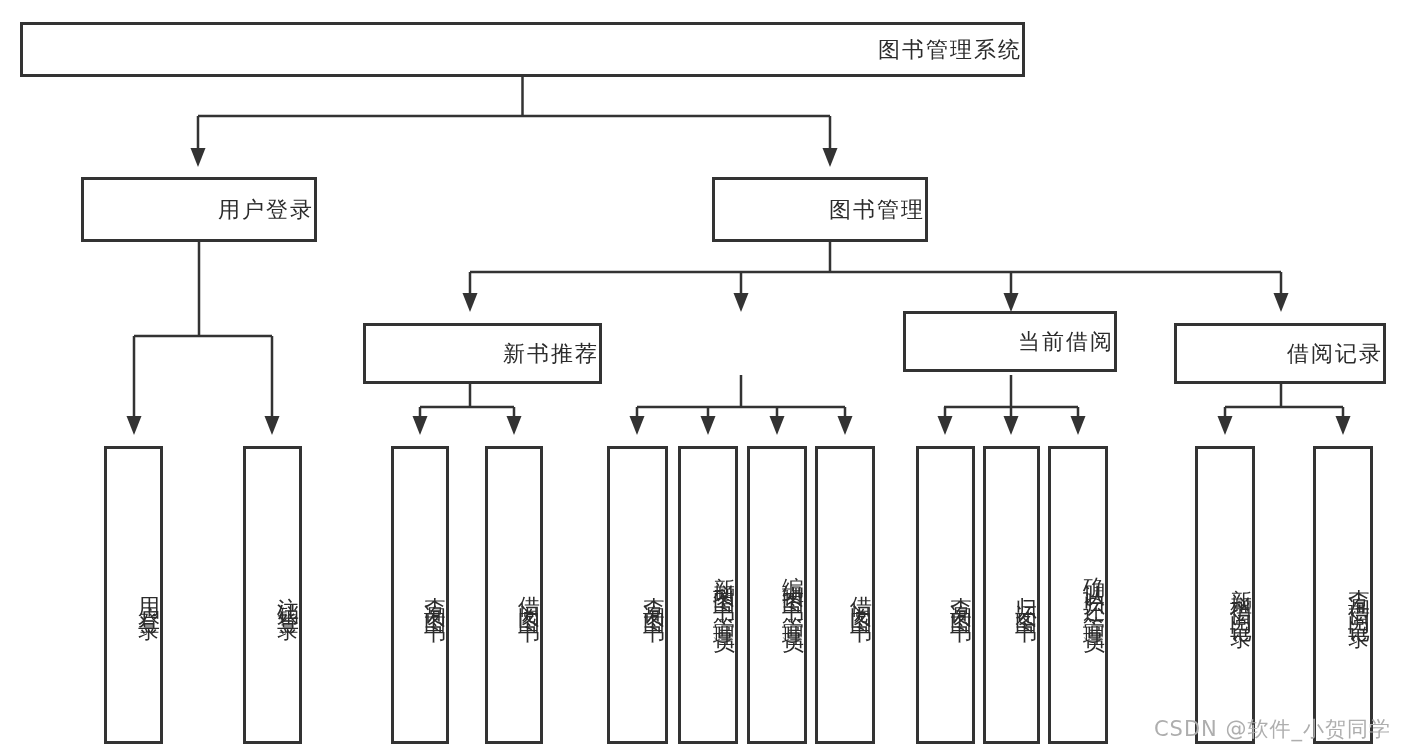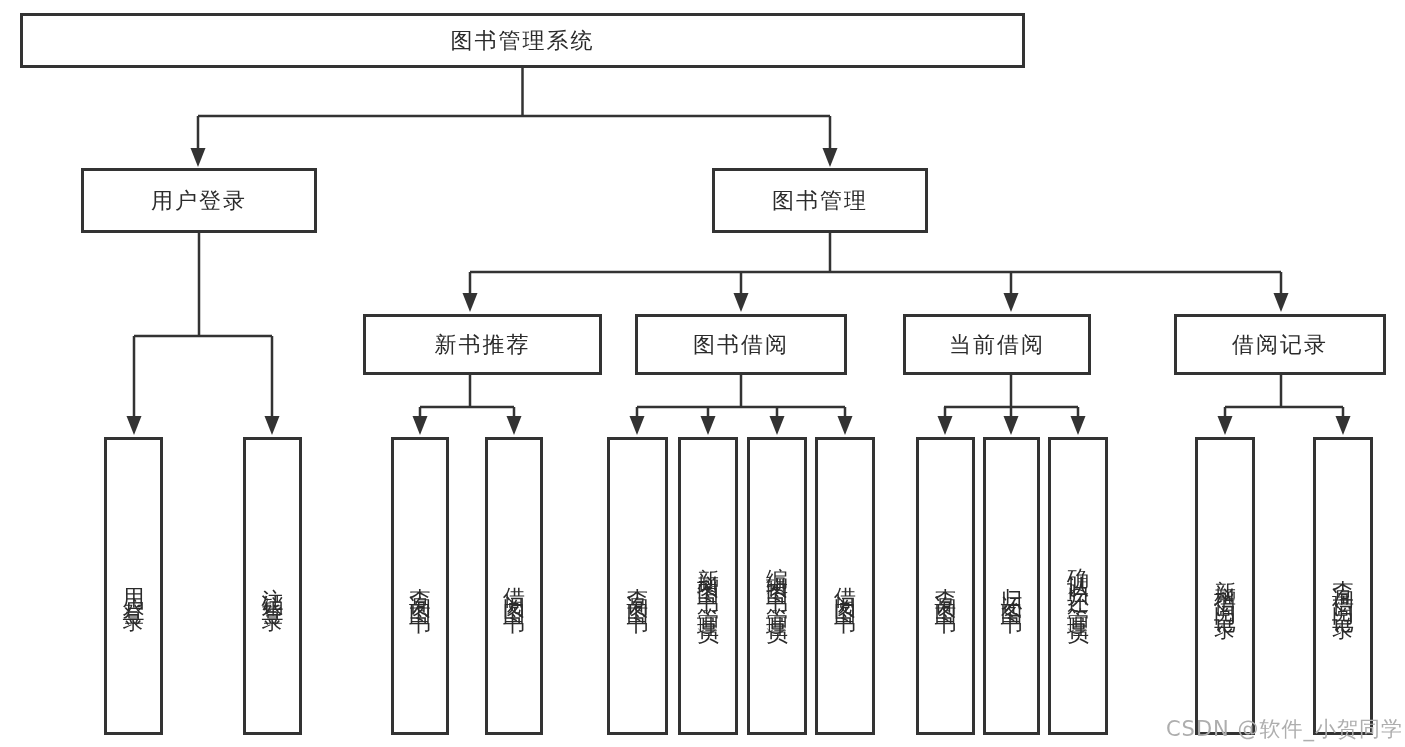--- a/index.html
+++ b/index.html
@@ -17,39 +17,40 @@
     width:1405px;height:747px;
     pointer-events:none;
   }
   .node{
     position:absolute;
     box-sizing:border-box;
     background:#ffffff;
     border:3px solid #333333;
     display:flex;
     align-items:center;
-    justify-content:center;
+    justify-content:flex-end;
     color:#2b2b2b;
+    margin-top:9px;
   }
   .node .lbl{
     font-size:22px;
     white-space:nowrap;
   }
   .nh .lbl{
     letter-spacing:2px;
   }
   .nv .lbl{
     writing-mode:vertical-rl;
     text-orientation:mixed;
     letter-spacing:8px;
     line-height:1;
   }
   .watermark{
     position:absolute;
-    right:2px;
+    right:14px;
     bottom:4px;
     font-size:21px;
     color:#aeaeae;
     letter-spacing:1px;
     white-space:nowrap;
     z-index:5;
   }
 </style>
 </head>
 <body>
@@ -94,24 +95,21 @@
   <div class="node nh" style="left:81px;top:168px;width:236px;height:65px">
     <span class="lbl">用户登录</span>
   </div>
   <div class="node nh" style="left:712px;top:168px;width:216px;height:65px">
     <span class="lbl">图书管理</span>
   </div>
 
   <div class="node nh" style="left:363px;top:314px;width:239px;height:61px">
     <span class="lbl">新书推荐</span>
   </div>
-  <div class="node nh" style="left:635px;top:314px;width:212px;height:61px">
-    <span class="lbl">图书借阅</span>
-  </div>
-  <div class="node nh" style="left:903px;top:314px;width:188px;height:61px">
+  <div class="node nh" style="left:903px;top:302px;width:214px;height:61px">
     <span class="lbl">当前借阅</span>
   </div>
   <div class="node nh" style="left:1174px;top:314px;width:212px;height:61px">
     <span class="lbl">借阅记录</span>
   </div>
 
   <div class="node nv" style="left:104px;top:437px;width:59px;height:298px">
     <span class="lbl">用户登录</span>
   </div>
   <div class="node nv" style="left:243px;top:437px;width:59px;height:298px">

